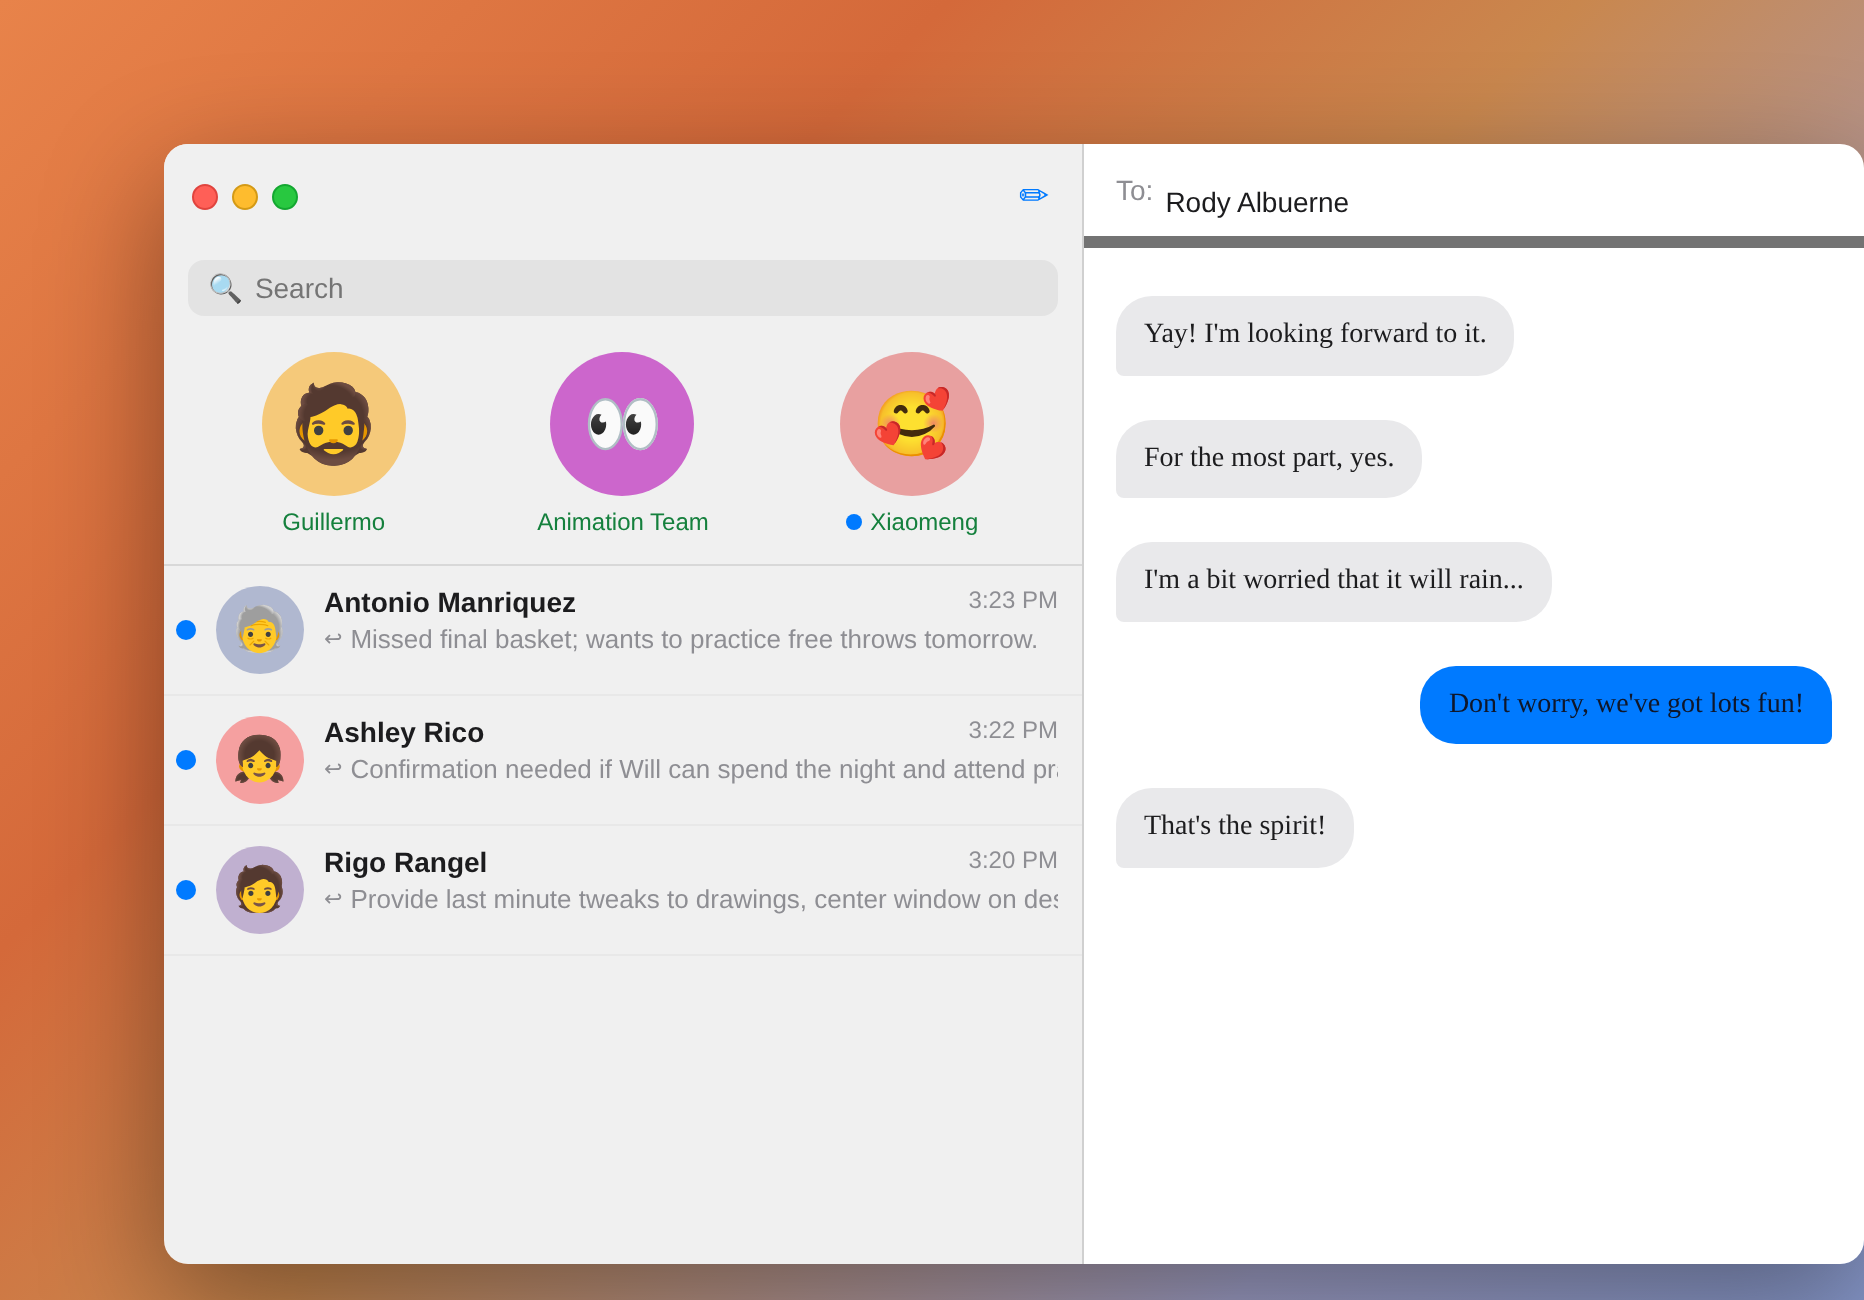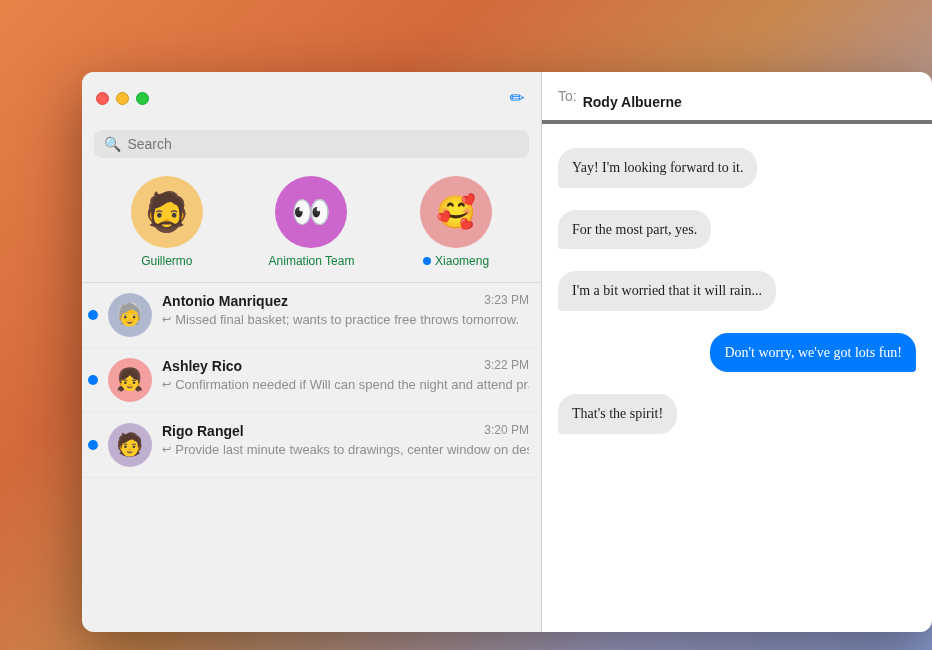--- a/index.html
+++ b/index.html
@@ -226,32 +226,32 @@
       background: #ffffff;
       display: flex;
       flex-direction: column;
     }
 
     .chat-header {
       height: 52px;
       display: flex;
       align-items: center;
       padding: 0 16px;
-      border-bottom: 4px solid #737373;
+      border-bottom: 6px solid #737373;
       font-size: 14px;
       color: #1c1c1e;
     }
 
     .chat-header-to {
       color: #8e8e93;
       margin-right: 6px;
     }
 
     .chat-header-name {
-      font-weight: 700;
+      font-weight: 400;
       margin-top: 12px;
     }
 
     .chat-messages {
       flex: 1;
       padding: 24px 16px;
       display: flex;
       flex-direction: column;
       gap: 22px;
       overflow-y: auto;
@@ -279,21 +279,21 @@
     }
 
     .bubble.received {
       background: #e9e9eb;
       color: #1c1c1e;
       border-bottom-left-radius: 4px;
     }
 
     .bubble.sent {
       background: #007aff;
-      color: #ffffff;
+      color: #0f172a;
       border-bottom-right-radius: 4px;
     }
 
     
     .guillermo-face {
       width: 72px;
       height: 72px;
       background: #f5c97a;
       border-radius: 50%;
       display: flex;

